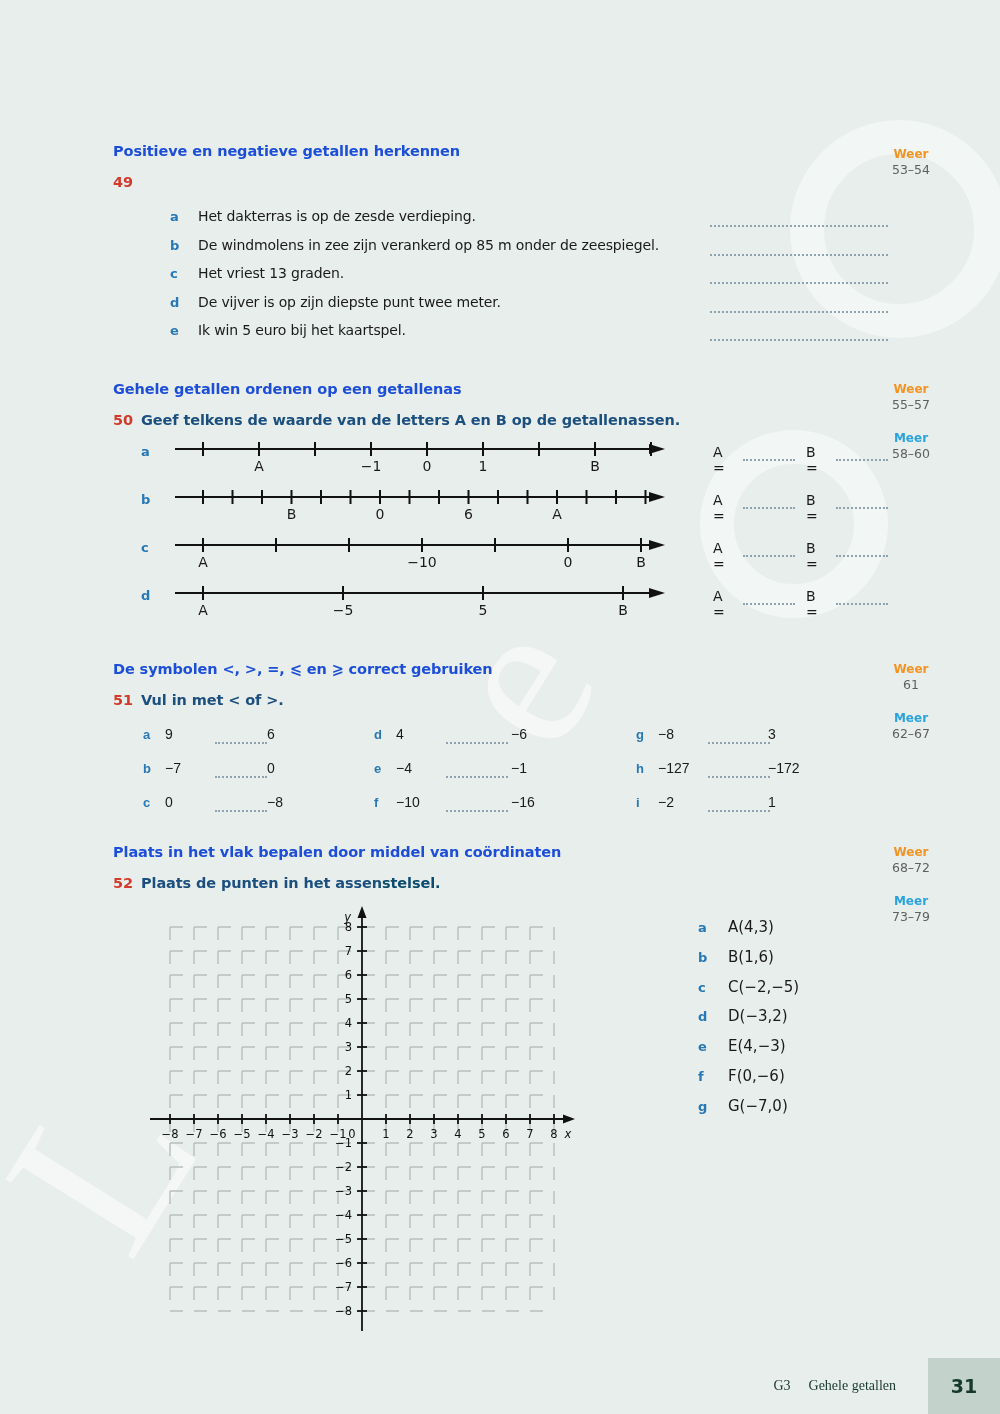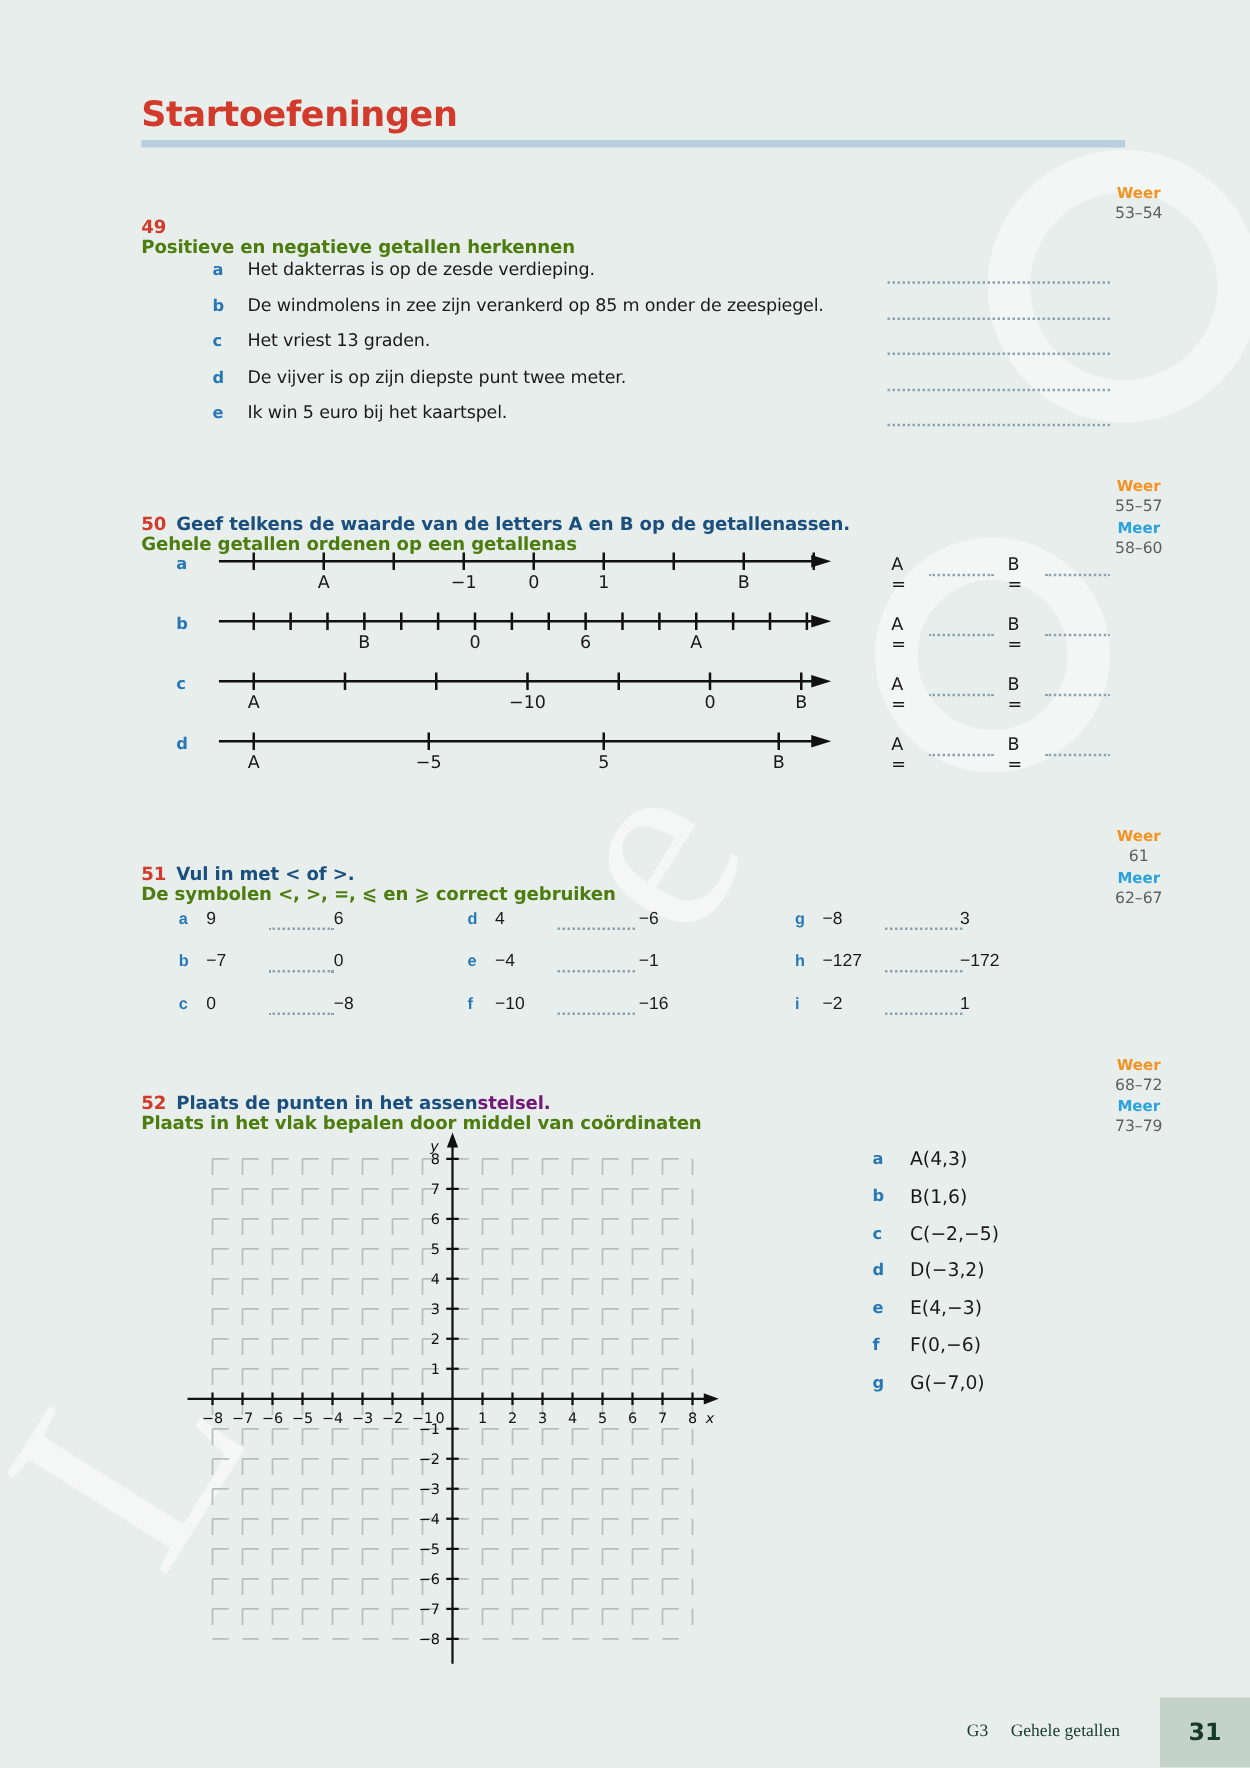--- a/index.html
+++ b/index.html
@@ -72,41 +72,40 @@
     height: 6px;
     background: #b8cfe0;
     width: 787px;
   }
 
   
   .cat-heading {
     position: absolute;
     font-size: 14.5px;
     font-weight: bold;
-    color: #4d7c0f;
+    color: #1d4ed8;
     font-family: "DejaVu Sans", sans-serif;
     letter-spacing: -0.1px;
-    margin-top: 47px;
   }
   .ex-num {
     position: absolute;
     font-size: 14.5px;
     font-weight: bold;
     color: #d23a2c;
     font-family: "DejaVu Sans", sans-serif;
   }
   .ex-title {
     position: absolute;
     font-size: 14.5px;
     font-weight: bold;
     color: #1b4f7e;
     font-family: "DejaVu Sans", sans-serif;
     letter-spacing: -0.1px;
   }
-  .ex-title .soft { color: #701a75; }
+  .ex-title .soft { color: #0c4a6e; }
   .item-letter {
     position: absolute;
     font-size: 13px;
     font-weight: bold;
     color: #2878b5;
     font-family: "DejaVu Sans", sans-serif;
   }
   .item-text {
     position: absolute;
     font-size: 14px;
@@ -132,20 +131,21 @@
   }
   .ref .weer {
     font-size: 12px;
     font-weight: bold;
     color: #f39322;
   }
   .ref .meer {
     font-size: 12px;
     font-weight: bold;
     color: #2aa3dd;
+    margin-top: 16px;
   }
   .ref .pages {
     font-size: 12.5px;
     color: #606060;
   }
 
   
   .numline { position: absolute; }
   .nl-label {
     position: absolute;
@@ -234,24 +234,20 @@
 
 <div id="watermark">
   <div class="wm-text wm1">L</div>
   <div class="wm-text wm2">e</div>
   <div class="wm-ring ring1"></div>
   <div class="wm-ring ring2"></div>
 </div>
 
 <div class="page">
 
-  <div class="title-wrap">
-    <div class="title">Startoefeningen</div>
-    <div class="title-rule"></div>
-  </div>
 
   <div class="cat-heading" style="left:113px; top:143px;">Positieve en negatieve getallen herkennen</div>
   <div class="ex-num" style="left:113px; top:174px;">49</div>
 
   <div class="ref" style="left:865px; top:146px;">
     <div class="weer">Weer</div>
     <div class="pages">53–54</div>
   </div>
 
   <div id="items49">

